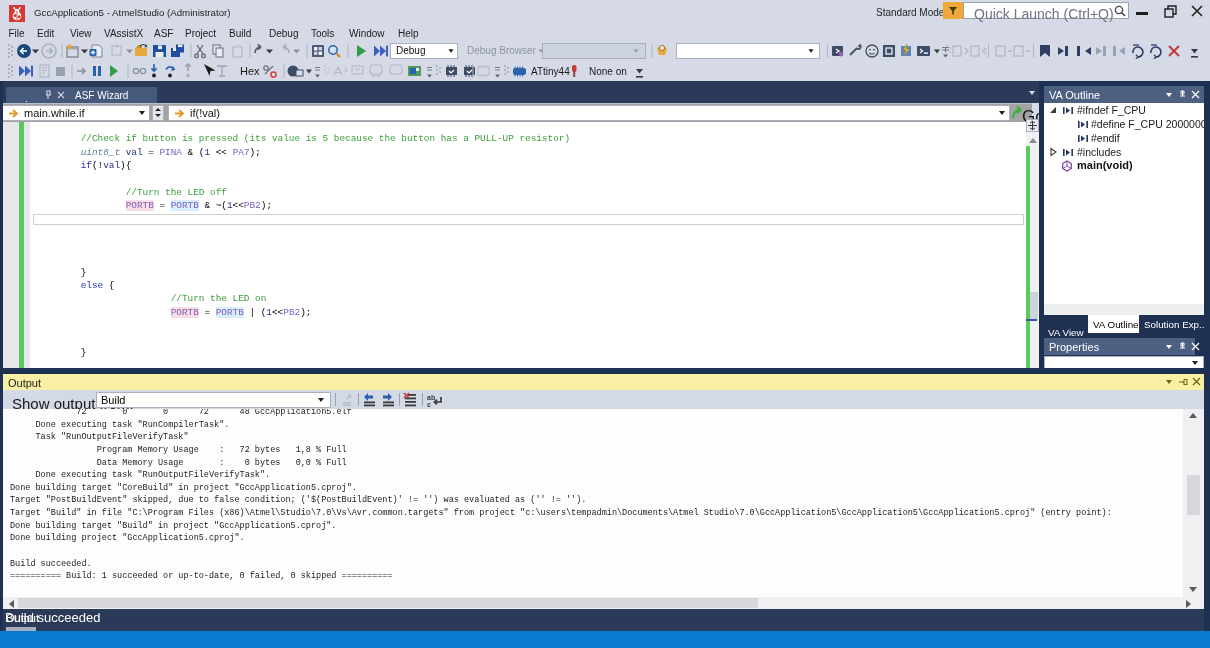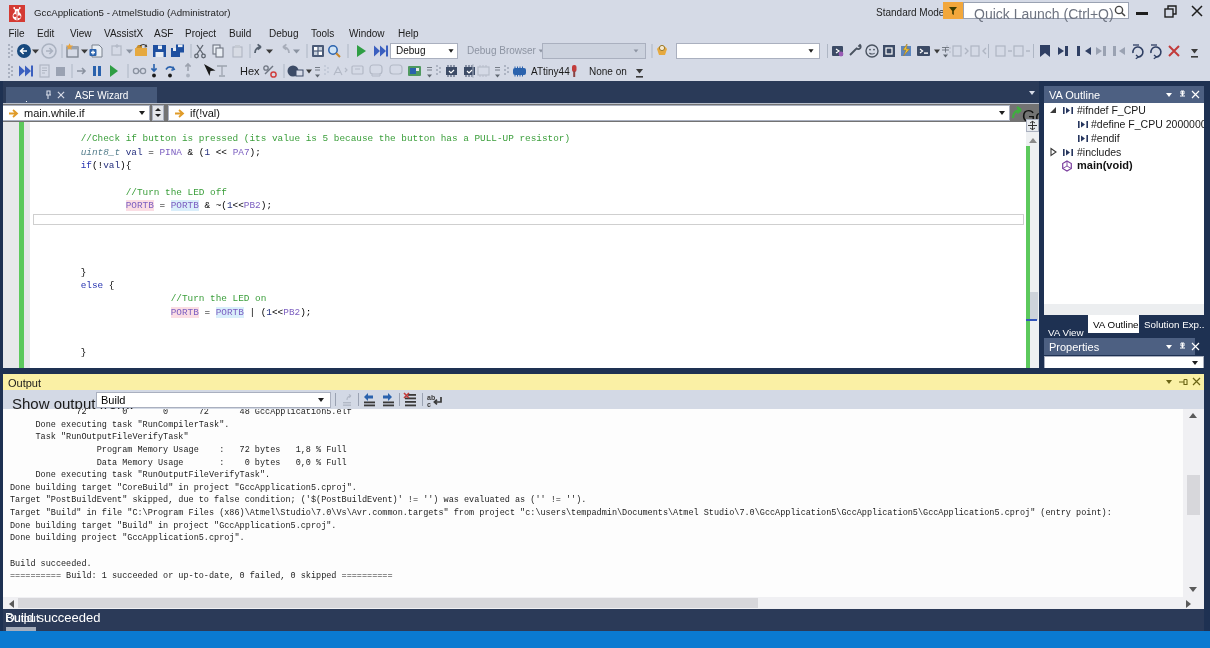--- a/index.html
+++ b/index.html
@@ -5,21 +5,21 @@
 body{position:relative;overflow:hidden;background:#d6dbe7;font-family:"Liberation Sans",sans-serif;-webkit-font-smoothing:antialiased}
 .ab{position:absolute}
 .tx{position:absolute;white-space:pre}
 svg{display:block}
 
 #titlebar{left:0;top:0;width:1210px;height:26px;background:#d5dae6}
 #menubar{left:0;top:26px;width:1210px;height:15px;background:#d5dae6;font-size:10px;color:#202020}
 #tb1{left:0;top:41px;width:1210px;height:20px;background:#d5dae6}
 #tb2{left:0;top:61px;width:1210px;height:20px;background:#d5dae6}
 #tabstrip{left:0;top:81px;width:1210px;height:22px;background:#2a3a58}
-#navbar{left:0;top:103px;width:1210px;height:19px;background:#737373;border-top:1px solid #b9c0cc}
+#navbar{left:0;top:103px;width:1032px;height:19px;background:#a3a3a3;border-top:1px solid #b9c0cc}
 #editor{left:0;top:122px;width:1026px;height:246px;background:#fff;overflow:hidden}
 #midband{left:0;top:368px;width:1210px;height:6px;background:#1e3152}
 #outhead{left:2px;top:374px;width:1202px;height:16px;background:#faf0a5;}
 #outcombo{left:2px;top:390px;width:1202px;height:19px;background:#d3d9e5}
 #console{left:2px;top:409px;width:1181px;height:188px;background:#fdfdfd;overflow:hidden}
 #conscroll{left:1183px;top:409px;width:21px;height:188px;background:#f0f0f3}
 #hscroll{left:2px;top:597px;width:1202px;height:12px;background:#f0f0f3}
 #tabrow{left:0;top:609px;width:1210px;height:22px;background:#2b3a58}
 #status{left:0;top:631px;width:1210px;height:17px;background:#0a7ad1}
 #lframe{left:0;top:81px;width:3px;height:550px;background:#1e3152}

